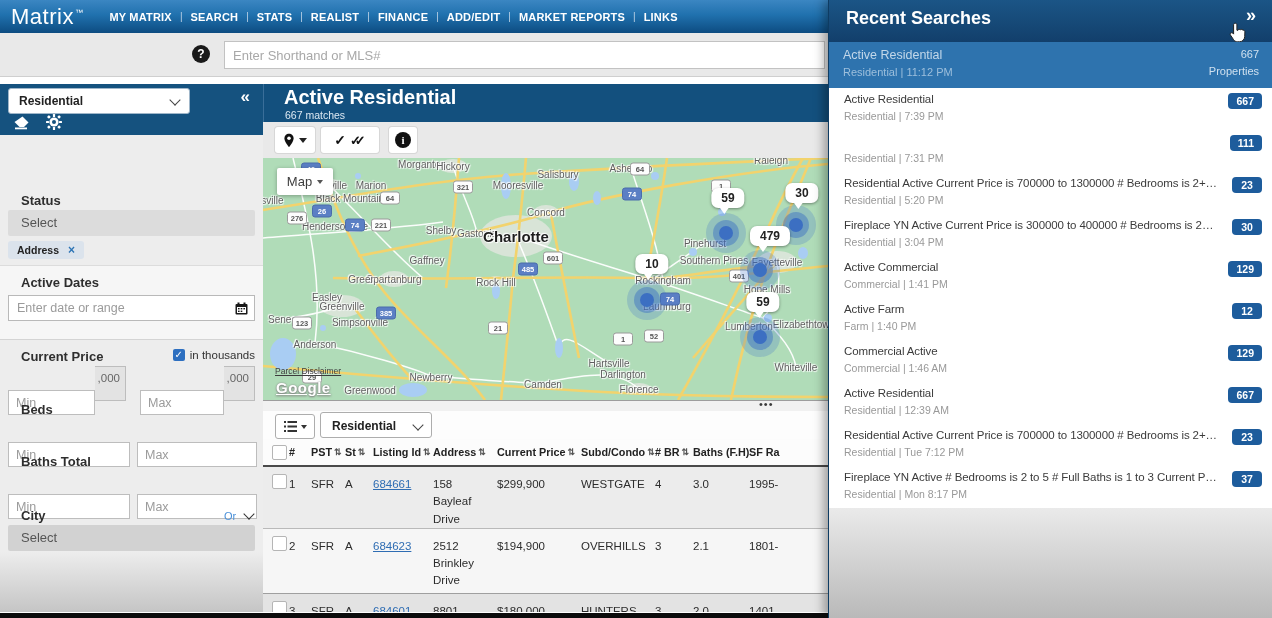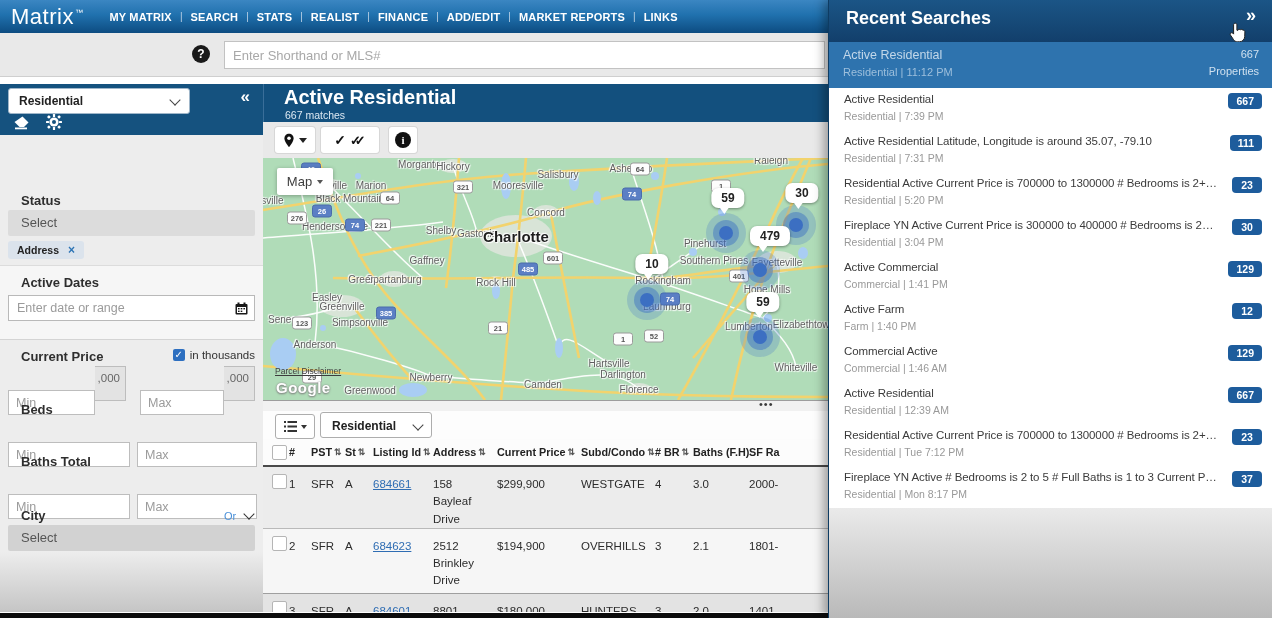--- a/index.html
+++ b/index.html
@@ -92,21 +92,21 @@
   .bubble{position:absolute;transform:translate(-50%,-100%);background:#fff;border-radius:7px;padding:3px 10px;
     font-size:12px;font-weight:bold;color:#222;box-shadow:0 1px 3px rgba(0,0,0,.4);cursor:pointer;}
   .bubble::after{content:"";position:absolute;left:8px;bottom:-6px;width:0;height:0;
     border-left:5px solid transparent;border-right:5px solid transparent;border-top:7px solid #fff;}
   .mapbtn{position:absolute;left:14px;top:10px;width:56px;height:27px;background:#fff;border-radius:2px;
     box-shadow:0 1px 4px rgba(0,0,0,.3);font-size:13px;color:#3c3c3c;display:flex;align-items:center;
     justify-content:center;gap:5px;cursor:pointer;}
   .mapbtn .caret{border-top-color:#555;border-left-width:3.5px;border-right-width:3.5px;border-top-width:4px;}
   .disclaimer{position:absolute;left:12px;bottom:24px;font-size:8.5px;color:#3d3d3d;text-decoration:underline;cursor:pointer;}
   .glogo{position:absolute;left:13px;bottom:4px;font-size:15px;font-weight:bold;color:#fff;letter-spacing:.5px;
-    text-shadow:0 0 2px #8d8d8d,0 1px 2px #777;}
+    text-shadow:0 0 2px #8d8d8d,0 1px 2px #777;text-decoration:underline;}
 
   
   .m-divider{position:absolute;left:0;top:316px;width:100%;height:11px;background:#f1f1f1;border-top:1px solid #9d9d9d;border-bottom:1px solid #cfcfcf;}
   .dots{position:absolute;left:496px;top:-3px;font-size:11px;color:#3a3a3a;letter-spacing:1px;cursor:grab;}
   .t-toolbar{position:absolute;left:0;top:327px;width:100%;height:28px;background:#fdfdfd;}
   .listbtn{position:absolute;left:12px;top:3px;width:38px;height:23px;border:1px solid #adadad;border-radius:3px;background:#fff;
     display:flex;align-items:center;justify-content:center;gap:4px;cursor:pointer;}
   .res-select{position:absolute;left:57px;top:1px;width:112px;height:26px;border:1px solid #adadad;border-radius:3px;background:#fff;
     font-size:12px;font-weight:bold;color:#222;line-height:26px;padding-left:11px;box-sizing:border-box;cursor:pointer;}
   .res-select .chev{position:absolute;right:9px;top:8px;}
@@ -499,21 +499,21 @@
           <span class="t-cb"></span>
           <div class="t-cell">1</div>
           <div class="t-cell">SFR</div>
           <div class="t-cell">A</div>
           <div class="t-cell"><a class="t-link">684661</a></div>
           <div class="t-cell">158 Bayleaf Drive</div>
           <div class="t-cell">$299,900</div>
           <div class="t-cell">WESTGATE</div>
           <div class="t-cell">4</div>
           <div class="t-cell">3.0</div>
-          <div class="t-cell">2000-</div>
+          <div class="t-cell">1995-</div>
         </div>
         <div class="t-row t-r1">
           <span class="t-cb"></span>
           <div class="t-cell">2</div>
           <div class="t-cell">SFR</div>
           <div class="t-cell">A</div>
           <div class="t-cell"><a class="t-link">684623</a></div>
           <div class="t-cell">2512 Brinkley Drive</div>
           <div class="t-cell">$194,900</div>
           <div class="t-cell">OVERHILLS</div>
@@ -553,21 +553,20 @@
       <div class="p-sel-count">667</div>
       <div class="p-sel-lab">Properties</div>
     </div>
     <div class="p-list" id="p-list">
         <div class="p-item">
           <div class="p-item-title">Active Residential</div>
           <div class="p-item-sub">Residential | 7:39 PM</div>
           <span class="p-badge">667</span>
         </div>
         <div class="p-item">
-          <div class="p-item-title">Active Residential Latitude, Longitude is around 35.07, -79.10</div>
           <div class="p-item-sub">Residential | 7:31 PM</div>
           <span class="p-badge">111</span>
         </div>
         <div class="p-item">
           <div class="p-item-title">Residential Active Current Price is 700000 to 1300000 # Bedrooms is 2+ # Full Bat...</div>
           <div class="p-item-sub">Residential | 5:20 PM</div>
           <span class="p-badge">23</span>
         </div>
         <div class="p-item">
           <div class="p-item-title">Fireplace YN Active Current Price is 300000 to 400000 # Bedrooms is 2+ # Bath Ro...</div>

